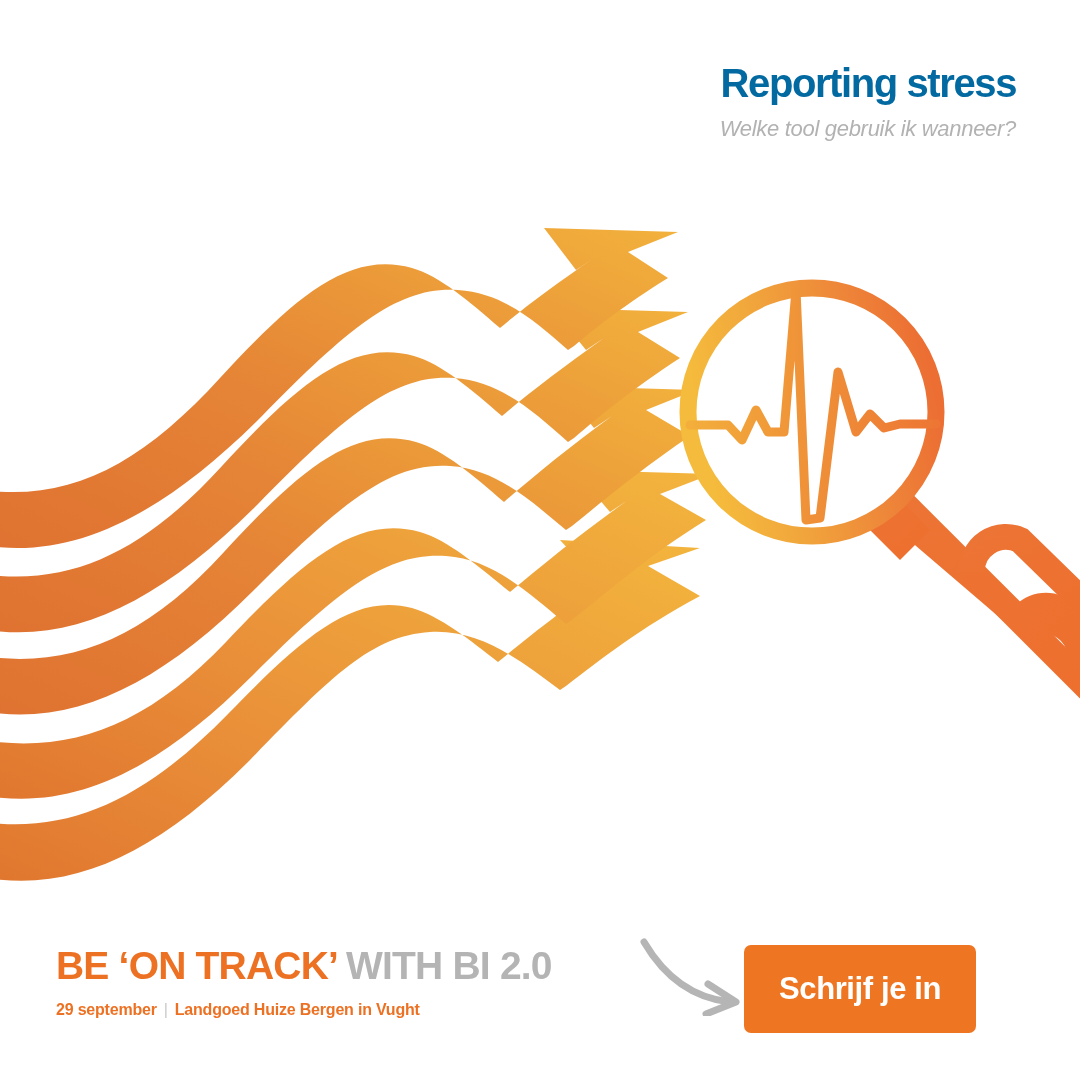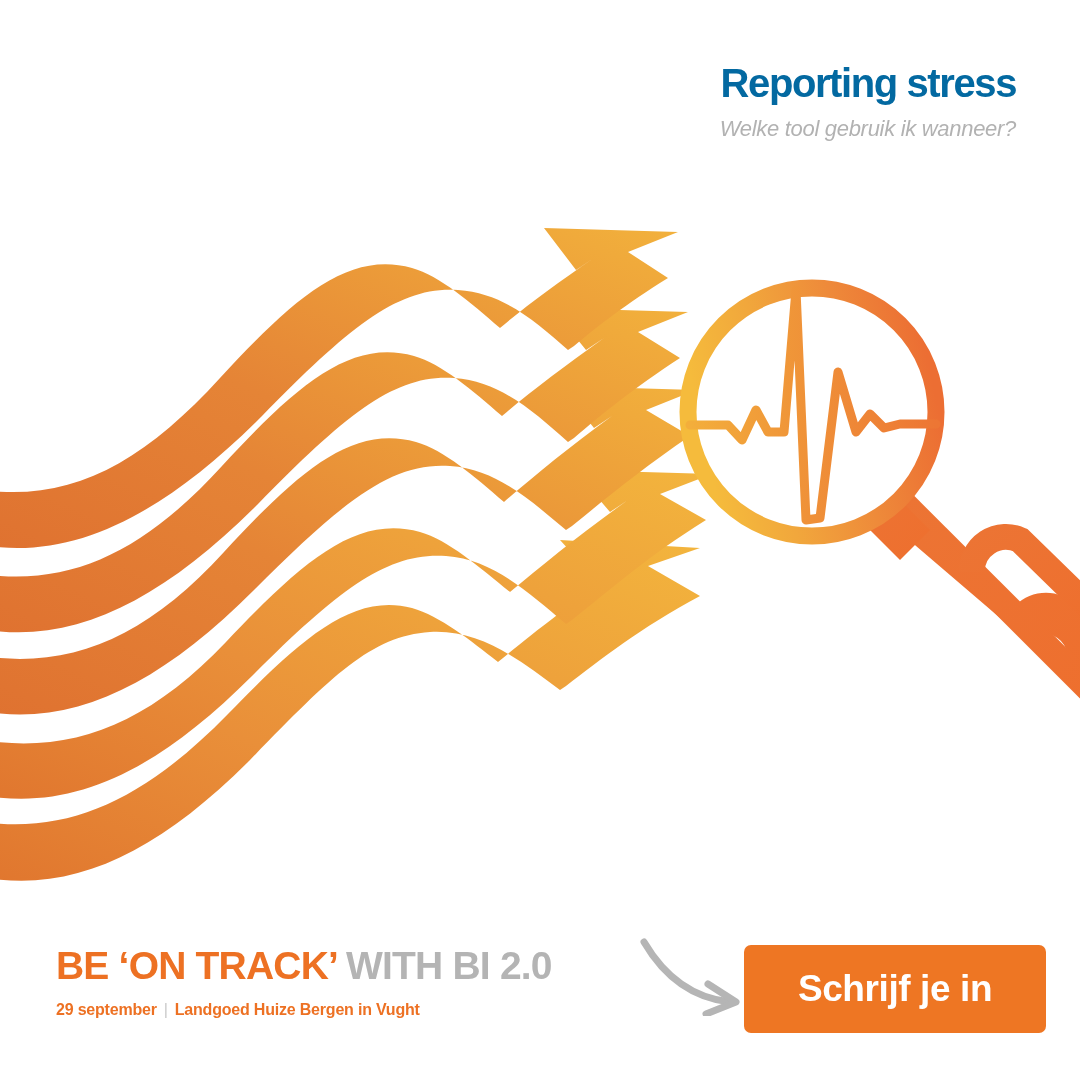--- a/index.html
+++ b/index.html
@@ -102,28 +102,28 @@
     left: 636px;
     top: 936px;
     width: 120px;
     height: 80px;
   }
 
   .cta-button {
     position: absolute;
     left: 744px;
     top: 945px;
-    width: 302px;
+    width: 232px;
     height: 88px;
     background: #EE7623;
     border: none;
     border-radius: 7px;
     color: #ffffff;
     font-family: "Liberation Sans", sans-serif;
-    font-size: 37px;
+    font-size: 31px;
     font-weight: bold;
     letter-spacing: -0.4px;
     cursor: pointer;
     padding: 0;
     display: flex;
     align-items: center;
     justify-content: center;
     text-align: right;
   }
 </style>

